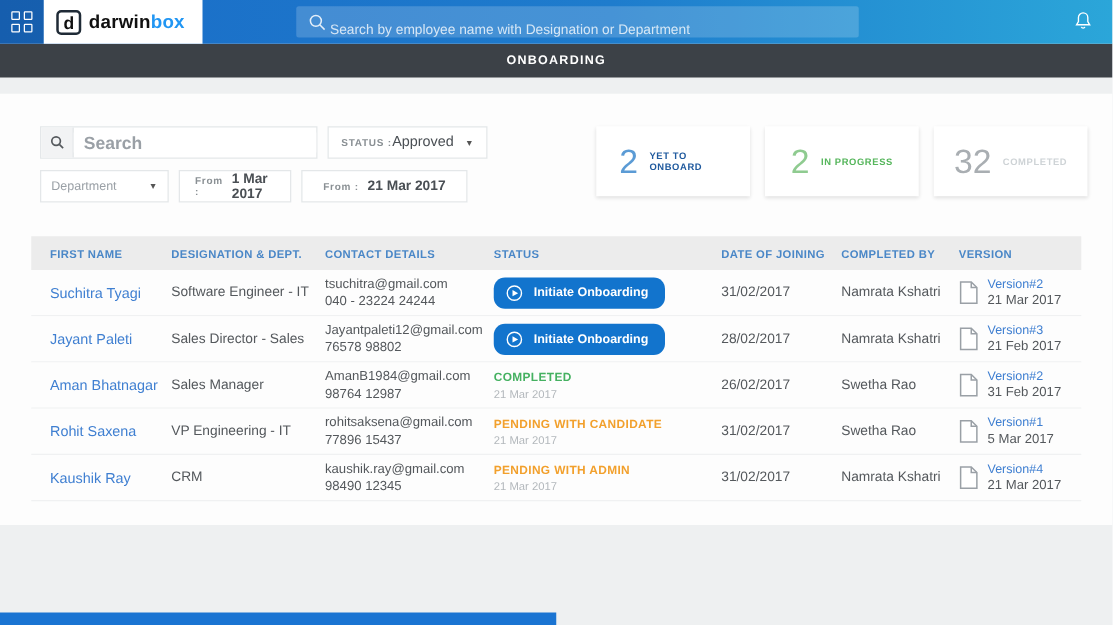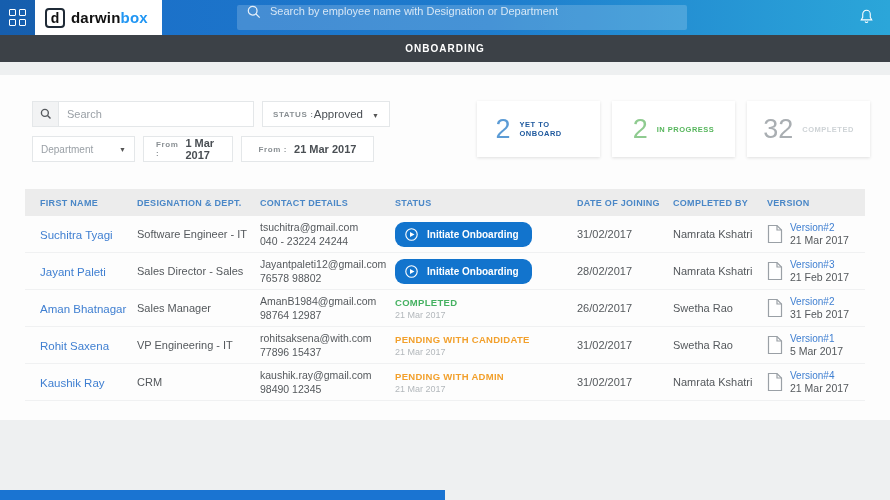--- a/index.html
+++ b/index.html
@@ -35,21 +35,21 @@
     display: flex; align-items: center; justify-content: center;
     font-weight: bold; font-size: 14px; color: #111;
   }
   .logo-text { font-size: 15px; font-weight: bold; color: #111; letter-spacing: 0.2px; }
   .logo-text .box { color: #2196f3; }
   .nav-search {
     position: absolute; left: 237px; top: 5px;
     width: 450px; height: 25px;
     background: rgba(255,255,255,0.18);
     border-radius: 2px;
-    display: flex; align-items: flex-start; padding: 0 10px; gap: 9px;
+    display: flex; align-items: flex-end; padding: 0 10px; gap: 3px;
   }
   .nav-search input {
     background: transparent; border: none; outline: none;
     color: #fff; font-size: 11px; width: 100%;
     font-family: "Liberation Sans", sans-serif;
   }
   .nav-search input::placeholder { color: rgba(255,255,255,0.78); }
   .bell-btn { position: absolute; right: 16px; top: 8px; cursor: pointer; }
   
   .tabbar {
@@ -80,22 +80,22 @@
   .f-box {
     border: 1px solid #e4e7e9; background: #fff; height: 26px;
     display: flex; align-items: center; font-size: 11px; color: #4a4f54;
   }
   .search-box { width: 222px; padding: 0; }
   .search-box .mag-seg {
     width: 26px; height: 100%; background: #f2f3f4; border-right: 1px solid #e4e7e9;
     display: flex; align-items: center; justify-content: center; flex: 0 0 auto;
   }
   .search-box input {
-    border: none; outline: none; font-size: 11px; color: #4a4f54;
-    padding: 0 8px; width: 100%; font-family: "Liberation Sans", sans-serif;
+    border: none; outline: none; font-size: 14px; color: #4a4f54;
+    padding: 0 8px; width: 100%; font-family: "Liberation Sans", sans-serif; font-weight: bold;
   }
   .search-box input::placeholder { color: #9aa0a6; }
   .status-box { width: 128px; padding: 4px 10px; justify-content: space-between; cursor: pointer; }
   .tiny-label { font-size: 8px; color: #8a9094; letter-spacing: 0.6px; font-weight: bold; }
   .status-box .val { font-size: 11.5px; color: #4a4f54; }
   .caret-sm { font-size: 7px; color: #555; margin-left: 6px; }
   .dept-box { width: 103px; padding: 0 8px; justify-content: space-between; cursor: pointer; }
   .dept-box .ph { font-size: 10px; color: #9aa0a6; }
   .date-box { padding: 0 12px; gap: 7px; cursor: pointer; }
   .date-box .val { font-weight: bold; font-size: 11px; color: #4a4f54; }
@@ -348,21 +348,21 @@
           <div class="ver-date">31 Feb 2017</div>
         </span>
       </span>
     </span>
   </div>
 
   <div class="t-row">
     <span class="c-name"><span class="name-link">Rohit Saxena</span></span>
     <span class="c-desig desig-txt">VP Engineering - IT</span>
     <span class="c-contact contact-txt">
-      <div>rohitsaksena@with.com</div>
+      <div>rohitsaksena@gmail.com</div>
       <div>77896 15437</div>
     </span>
     <span class="c-status">
       
       <span class="status-txt">
         <div class="status-label" style="color: rgb(242, 160, 44);">PENDING WITH CANDIDATE</div>
         <div class="status-date">21 Mar 2017</div>
       </span>
     </span>
     <span class="c-doj doj-txt">31/02/2017</span>

